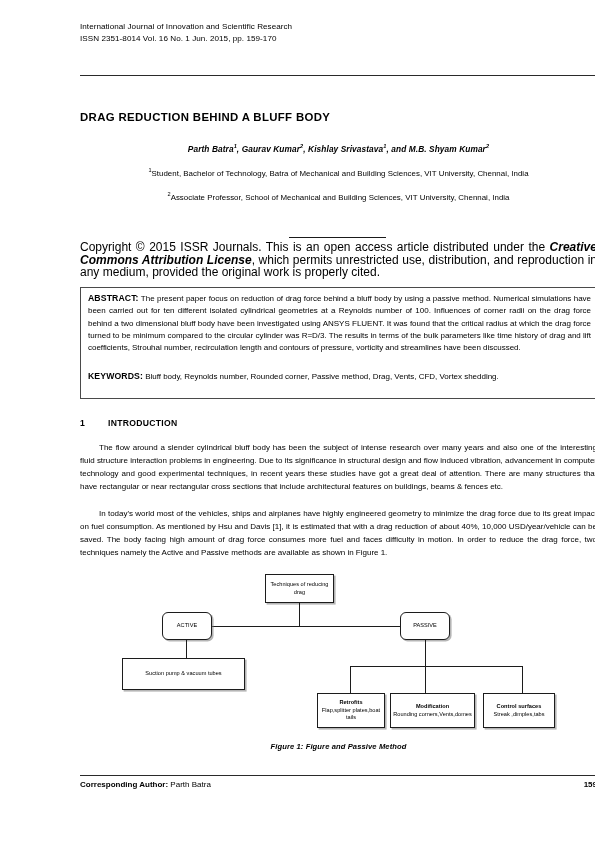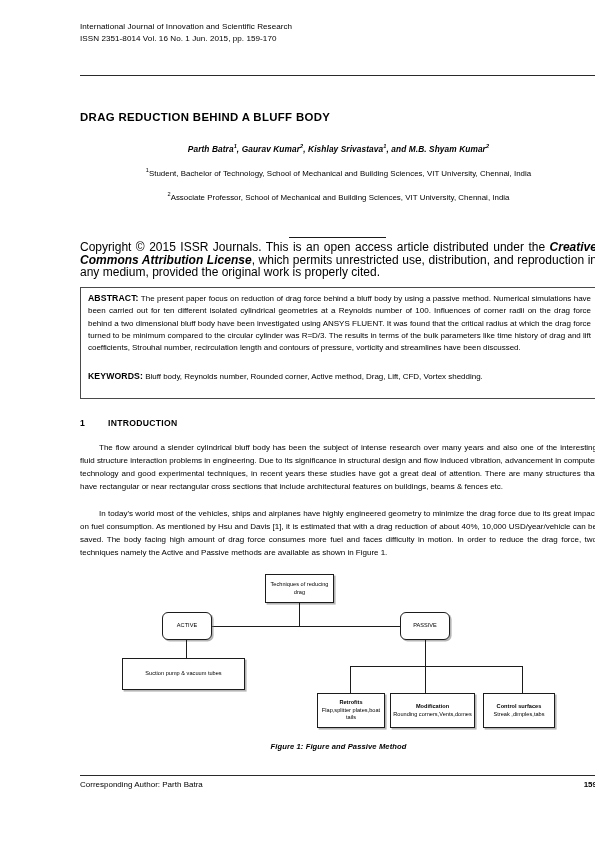--- a/index.html
+++ b/index.html
@@ -228,21 +228,21 @@
   .footer {
     position: absolute;
     left: 40px;
     top: 780px;
     width: 517px;
     font-size: 8.0px;
   }
   .footer .corr {
     float: left;
   }
-  .footer .corr b { font-weight: normal; }
+  .footer .corr b { font-weight: bold; }
   .footer .pageno {
     float: right;
     font-weight: bold;
   }
 </style>
 </head>
 <body>
 
 <div class="page">
 
@@ -252,38 +252,38 @@
   </div>
   <div class="rule-full" id="rule-top"></div>
 
   <div class="title">DRAG REDUCTION BEHIND A BLUFF BODY</div>
 
   <div class="authors">
     <span>Parth Batra</span><sup>1</sup><span>, </span><span>Gaurav Kumar</span><sup>2</sup><span>, </span><span>Kishlay Srivastava</span><sup>1</sup><span>, and </span><span>M.B. Shyam Kumar</span><sup>2</sup>
   </div>
 
   <div class="affil" id="affil-1">
-    <sup>1</sup><span>Student, Bachelor of Technology, School of Mechanical and Building Sciences, VIT University, Chennai, India</span>
+    <sup>1</sup><span>Student, Bachelor of Technology, Batra of Mechanical and Building Sciences, VIT University, Chennai, India</span>
   </div>
   <div class="affil" id="affil-2">
     <sup>2</sup><span>Associate Professor, School of Mechanical and Building Sciences, VIT University, Chennai, India</span>
   </div>
 
   <div id="rule-short"></div>
 
   <div class="copyright">
     <span>Copyright © 2015 ISSR Journals. This is an open access article distributed under the </span><i>Creative Commons Attribution License</i><span>, which permits unrestricted use, distribution, and reproduction in any medium, provided the original work is properly cited.</span>
   </div>
 
   <div class="abstract-box">
     <div class="abstract-text">
       <span class="smallcaps-lbl">ABSTRACT:</span><span> The present paper focus on reduction of drag force behind a bluff body by using a passive method. Numerical simulations have been carried out for ten different isolated cylindrical geometries at a Reynolds number of 100. Influences of corner radii on the drag force behind a two dimensional bluff body have been investigated using ANSYS FLUENT. It was found that the critical radius at which the drag force turned to be minimum compared to the circular cylinder was R=D/3. The results in terms of the bulk parameters like time history of drag and lift coefficients, Strouhal number, recirculation length and contours of pressure, vorticity and streamlines have been discussed.</span>
     </div>
     <div class="keywords-text">
-      <span class="smallcaps-lbl">KEYWORDS:</span><span> Bluff body, Reynolds number, Rounded corner, Active method, Drag, Lift, CFD, Vortex shedding.</span>
+      <span class="smallcaps-lbl">KEYWORDS:</span><span> Bluff body, Reynolds number, Rounded corner, Passive method, Drag, Vents, CFD, Vortex shedding.</span>
     </div>
   </div>
 
   <div class="section-head">
     <span class="num">1</span><span class="name">INTRODUCTION</span>
   </div>
 
   <div class="body-para" id="para-1">The flow around a slender cylindrical bluff body has been the subject of intense research over many years and also one of the interesting fluid structure interaction problems in engineering. Due to its significance in structural design and flow induced vibration, advancement in computer technology and good experimental techniques, in recent years these studies have got a great deal of attention. There are many structures that have rectangular or near rectangular cross sections that include architectural features on buildings, beams &amp; fences etc.</div>
   <div class="body-para" id="para-2">In today's world most of the vehicles, ships and airplanes have highly engineered geometry to minimize the drag force due to its great impact on fuel consumption. As mentioned by Hsu and Davis [1], it is estimated that with a drag reduction of about 40%, 10,000 USD/year/vehicle can be saved. The body facing high amount of drag force consumes more fuel and faces difficulty in motion. In order to reduce the drag force, two techniques namely the Active and Passive methods are available as shown in Figure 1.</div>
 

